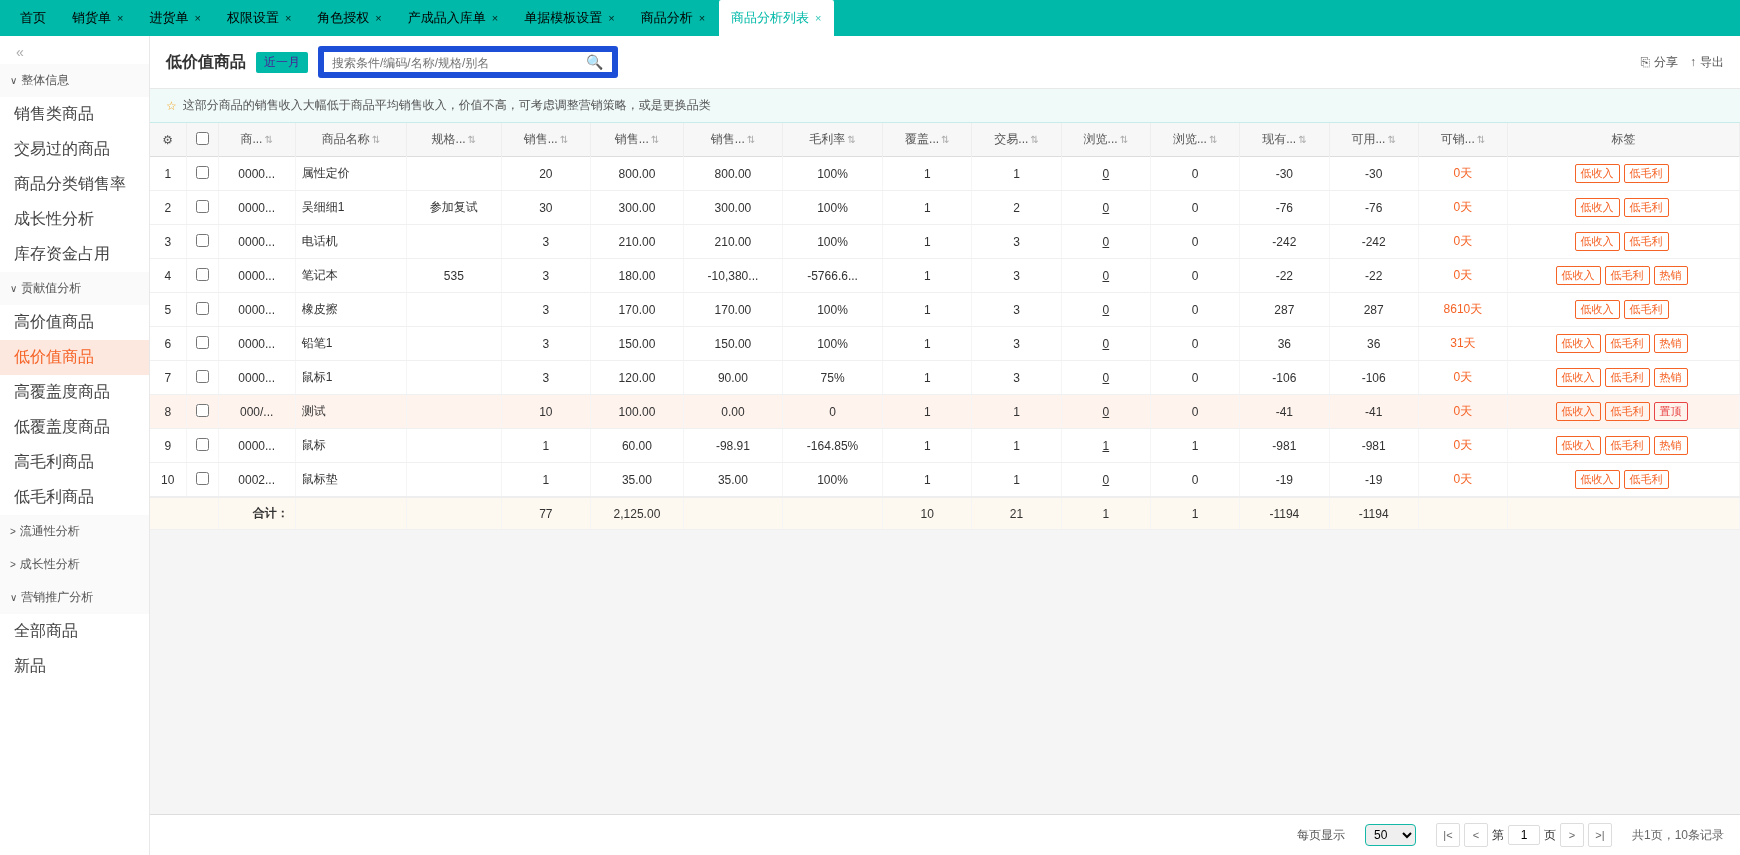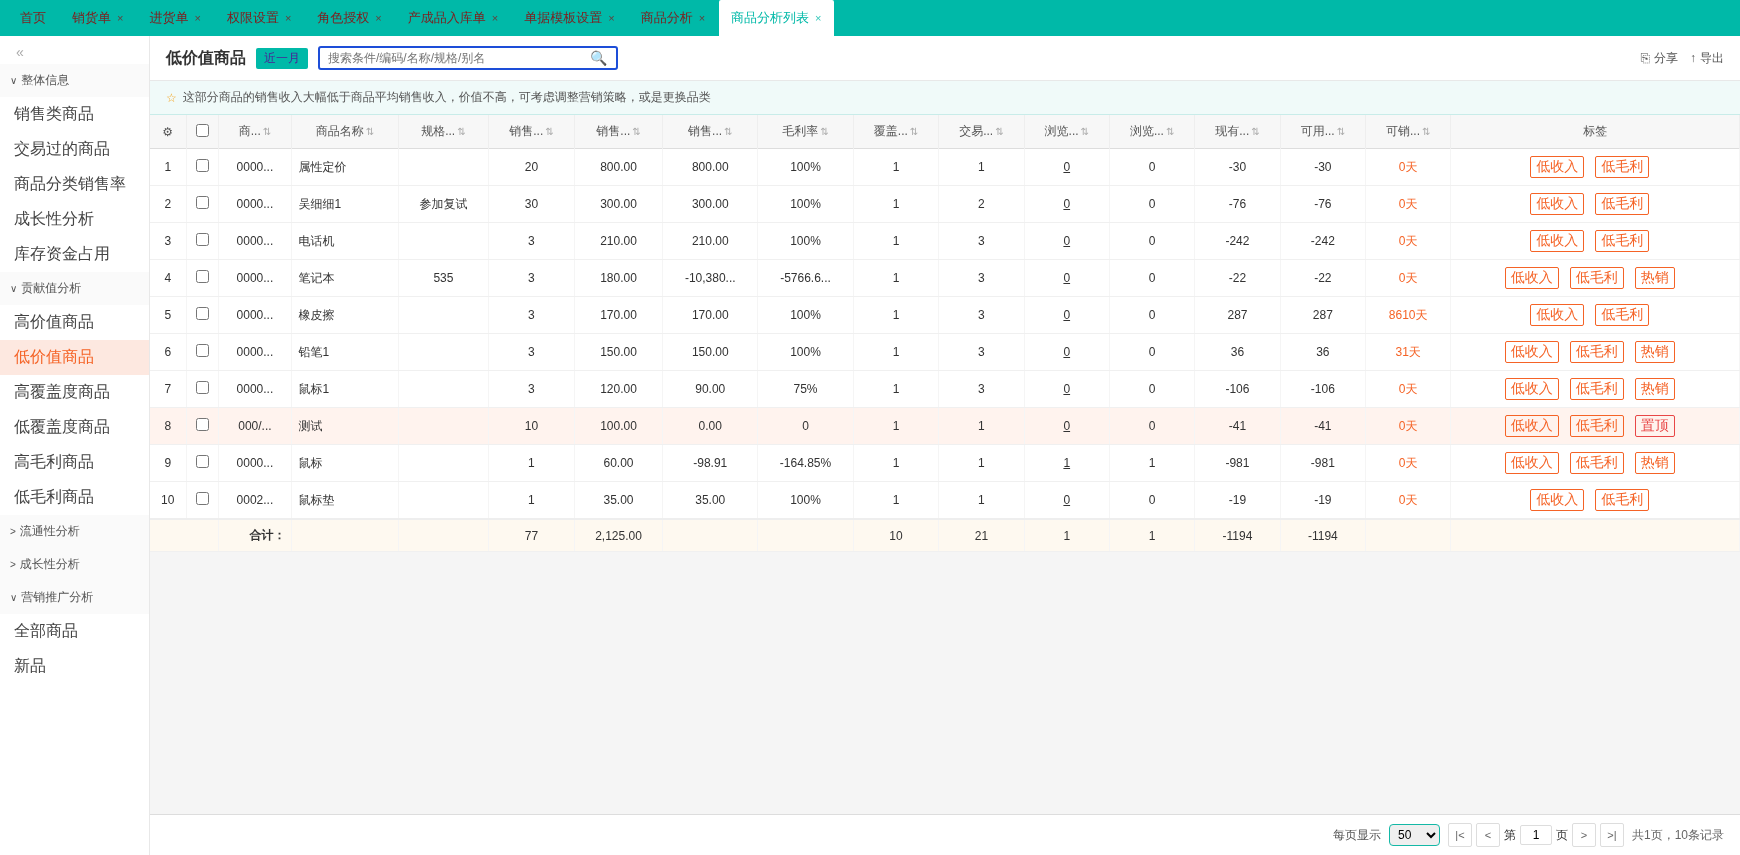--- a/index.html
+++ b/index.html
@@ -8,21 +8,21 @@
     
     .top-nav {
       background: #00b9a8;
       display: flex;
       align-items: center;
       height: 36px;
       padding: 0 8px;
       gap: 2px;
     }
     .nav-item {
-      color: #7f1d1d;
+      color: #000000;
       padding: 0 12px;
       height: 36px;
       display: flex;
       align-items: center;
       cursor: pointer;
       font-size: 13px;
       white-space: nowrap;
     }
     .nav-item.active {
       background: #fff;
@@ -98,22 +98,22 @@
     .time-badge {
       background: #00b9a8;
       color: #4c1d95;
       padding: 2px 8px;
       border-radius: 2px;
       font-size: 12px;
       cursor: pointer;
     }
     .search-box {
       display: flex;
-      align-items: center;
-      border: 2px solid #1d4ed8;
+      align-items: flex-end;
+      border: 6px solid #1d4ed8;
       border-radius: 3px;
       padding: 2px 8px;
       background: #fff;
       gap: 6px;
       flex: 1;
       max-width: 300px;
     }
     .search-box input {
       border: none;
       outline: none;
@@ -183,22 +183,22 @@
       text-align: center;
       border-bottom: 1px solid #f0f0f0;
       border-right: 1px solid #f5f5f5;
       color: #333;
     }
     tr.highlighted td { background: #fff3ee; }
     .tag {
       display: inline-block;
       padding: 1px 5px;
       border-radius: 2px;
-      font-size: 14px;
-      margin-right: 11px;
+      font-size: 11px;
+      margin-right: 4px;
     }
     .tag-orange { color: #f56326; border: 1px solid #f56326; }
     .tag-red { color: #e84646; border: 1px solid #e84646; }
     .underline { text-decoration: underline; cursor: pointer; }
     .checkbox { cursor: pointer; }
 
     
     .total-row {
       background: #fef9f0;
       border-top: 2px solid #eee;
@@ -206,21 +206,21 @@
     .total-row td { font-weight: 500; color: #333; }
 
     
     .bottom-bar {
       background: #fff;
       border-top: 1px solid #ddd;
       padding: 8px 16px;
       display: flex;
       align-items: center;
       justify-content: flex-end;
-      gap: 8px;
+      gap: 20px;
       font-size: 12px;
       margin-top: 13px;
     }
     .page-size-label { color: #555; }
     .page-size-select {
       border: 1px solid #14b8a6;
       border-radius: 4px;
       padding: 2px 4px;
       font-size: 12px;
     }

